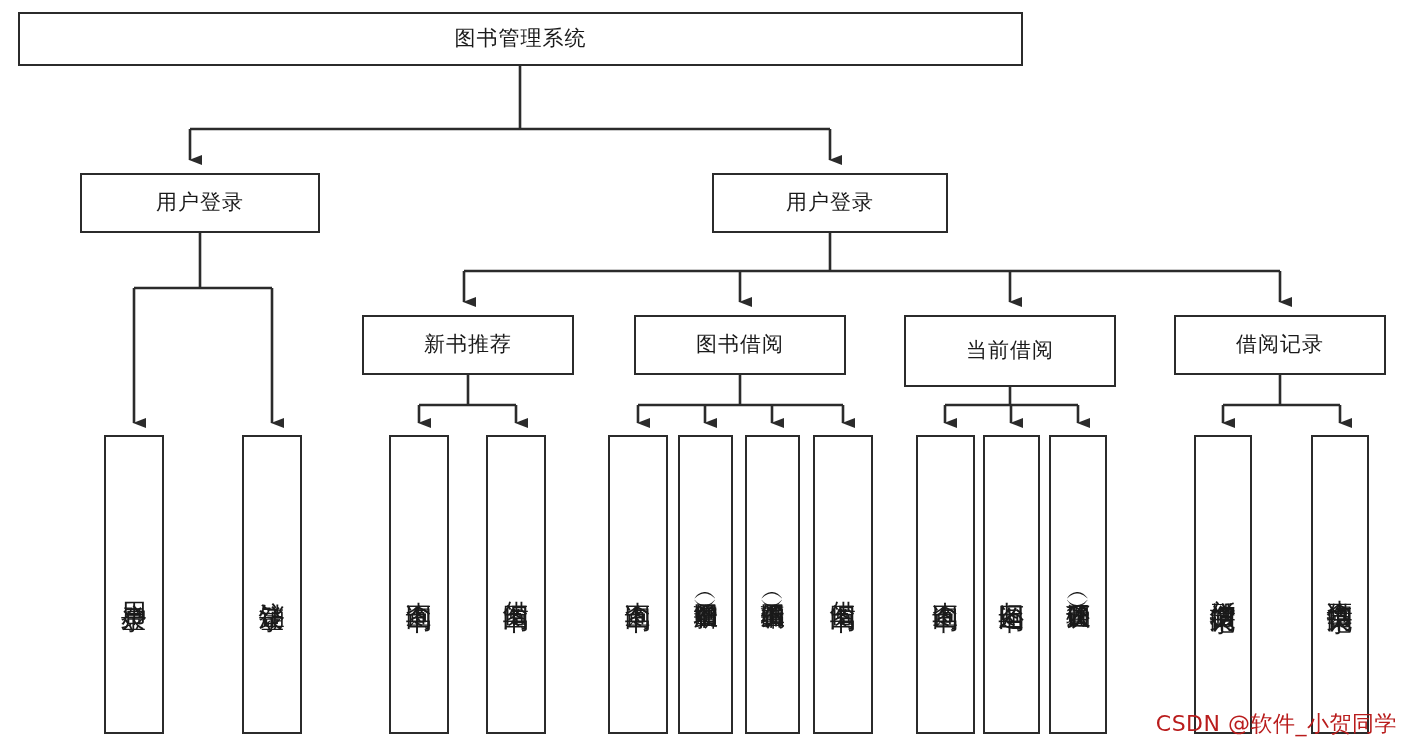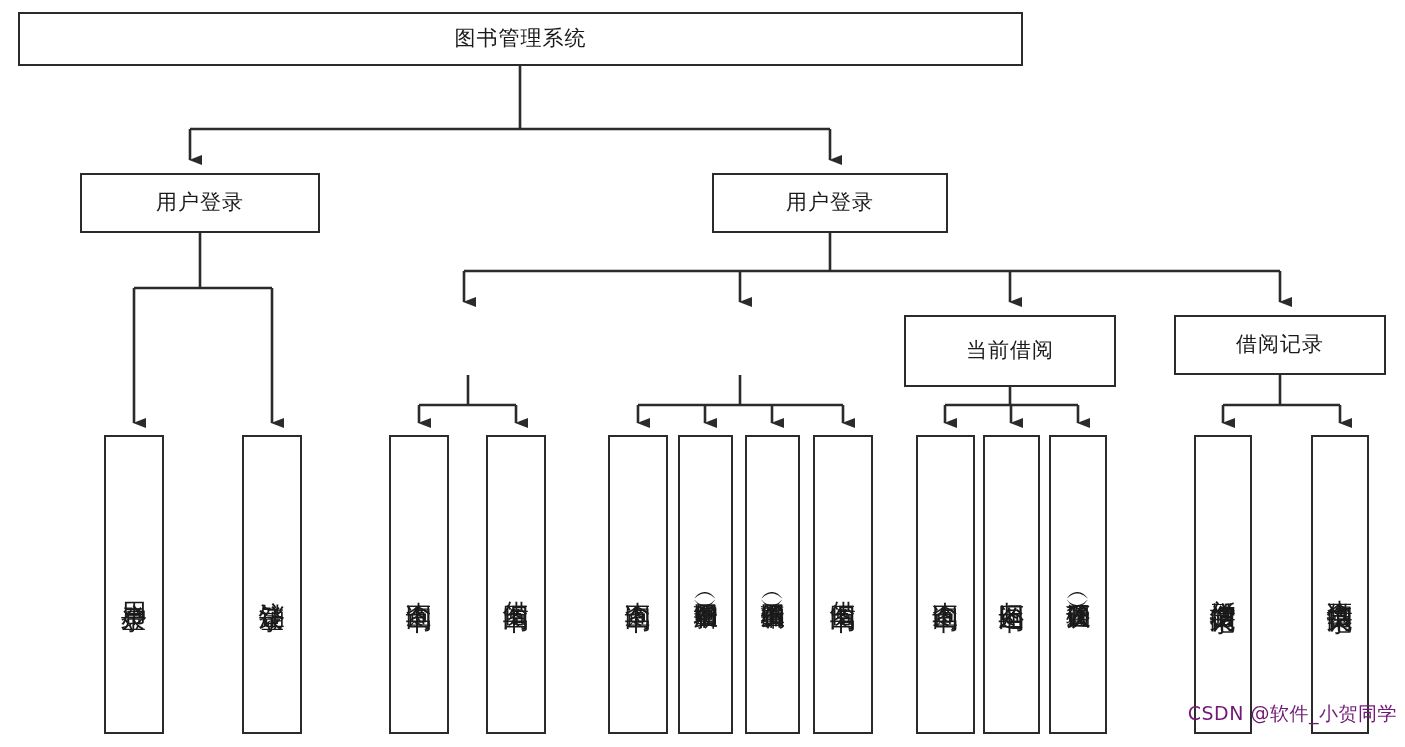--- a/index.html
+++ b/index.html
@@ -8,22 +8,22 @@
   #stage{position:relative;width:1405px;height:747px;background:#fff;}
   svg#wires{position:absolute;left:0;top:0;width:1405px;height:747px;}
   .node{position:absolute;box-sizing:border-box;background:#ffffff;
         border:2px solid #2b2b2b;display:flex;align-items:center;
         justify-content:center;color:#1a1a1a;}
   .node.h{font-size:21px;line-height:1.1;letter-spacing:1px;}
   .node.v{writing-mode:vertical-rl;text-orientation:upright;
           font-size:26px;line-height:1.18;letter-spacing:2px;
           padding:6px 0;white-space:nowrap;}
   .node.v.tight{font-size:24px;letter-spacing:0px;}
-  .watermark{position:absolute;right:8px;bottom:20px;font-size:19px;
-             color:#701a75;letter-spacing:0.5px;white-space:nowrap;}
+  .watermark{position:absolute;right:8px;bottom:8px;font-size:22px;
+             color:#b91c1c;letter-spacing:0.5px;white-space:nowrap;}
 </style>
 </head>
 <body>
 
 <div id="stage">
 
   <svg id="wires" viewBox="0 0 1405 747" xmlns="http://www.w3.org/2000/svg">
     <defs>
       <marker id="ah" markerWidth="12" markerHeight="14" refX="5" refY="12" orient="auto" markerUnits="userSpaceOnUse">
         <path d="M0,0 L10,0 L5,13 Z" fill="#2b2b2b"></path>
@@ -71,20 +71,22 @@
       <path d="M1223,405 L1223,423" marker-end="url(#ah)"></path>
       <path d="M1340,405 L1340,423" marker-end="url(#ah)"></path>
     </g>
   </svg>
 
   <div class="node h" style="left:18px;top:12px;width:1005px;height:54px;">图书管理系统</div>
 
   <div class="node h" style="left:80px;top:173px;width:240px;height:60px;">用户登录</div>
   <div class="node h" style="left:712px;top:173px;width:236px;height:60px;">用户登录</div>
 
+  <div class="node h" style="left:362px;top:315px;width:212px;height:60px;">新书推荐</div>
+  <div class="node h" style="left:634px;top:315px;width:212px;height:60px;">图书借阅</div>
   <div class="node h" style="left:904px;top:315px;width:212px;height:72px;">当前借阅</div>
   <div class="node h" style="left:1174px;top:315px;width:212px;height:60px;">借阅记录</div>
 
   <div class="node v" style="left:104px;top:435px;width:60px;height:299px;">用户登录</div>
   <div class="node v" style="left:242px;top:435px;width:60px;height:299px;">注销登录</div>
 
   <div class="node v" style="left:389px;top:435px;width:60px;height:299px;">查询图书</div>
   <div class="node v" style="left:486px;top:435px;width:60px;height:299px;">借阅图书</div>
 
   <div class="node v" style="left:608px;top:435px;width:60px;height:299px;">查询图书</div>

